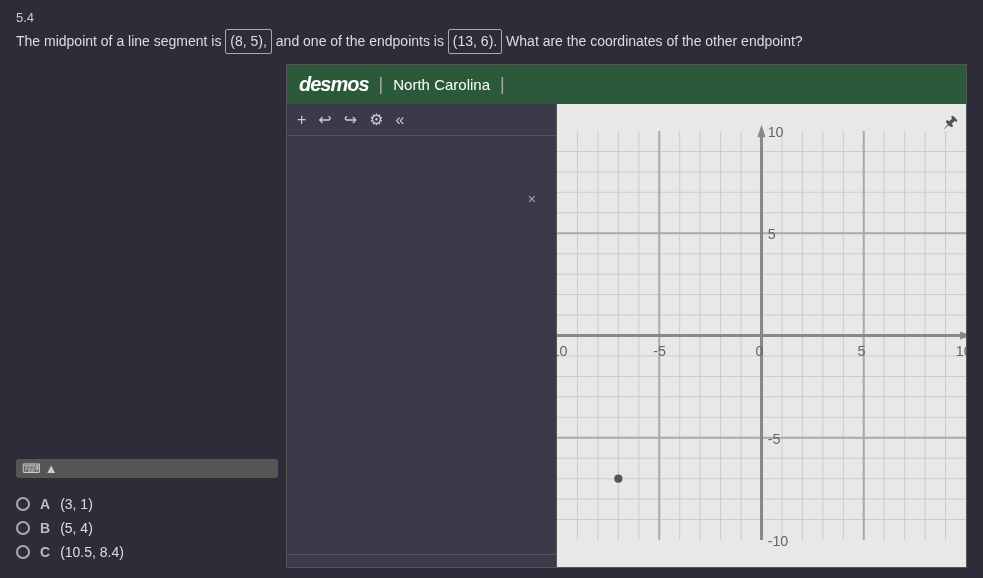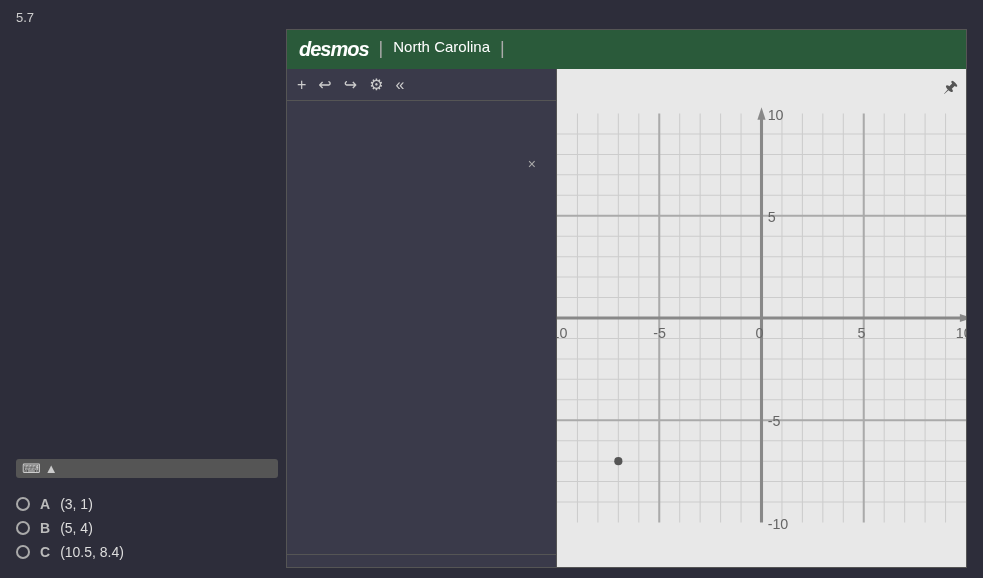--- a/index.html
+++ b/index.html
@@ -47,20 +47,21 @@
       border: 1px solid #555;
       display: flex;
       flex-direction: column;
       flex: 1;
       min-height: 0;
     }
 
     .desmos-header {
       background: #2a5a3a;
       display: flex;
+      align-items: center;
       padding: 8px 12px;
       gap: 10px;
     }
 
     .desmos-logo {
       color: #fff;
       font-size: 20px;
       font-weight: bold;
       font-style: italic;
       letter-spacing: -1px;
@@ -194,21 +195,28 @@
       display: flex;
       flex-direction: column;
       padding-right: 8px;
     }
   </style>
 </head>
 <body>
 
 <div class="page-container">
 
-  <div class="question-number">5.7</div>
+  <div class="question-number">5.4</div>
+  <div class="question-text">
+    <span>The midpoint of a line segment is</span>
+    <span class="box">(8, 5),</span>
+    <span>and one of the endpoints is</span>
+    <span class="box">(13, 6).</span>
+    <span>What are the coordinates of the other endpoint?</span>
+  </div>
 
   <div class="main-content">
 
     <div class="left-panel">
 
       <div style="flex:1"></div>
 
       <div style="margin-bottom:8px;">
         <div class="keyboard-icon">
           <span>⌨</span>

